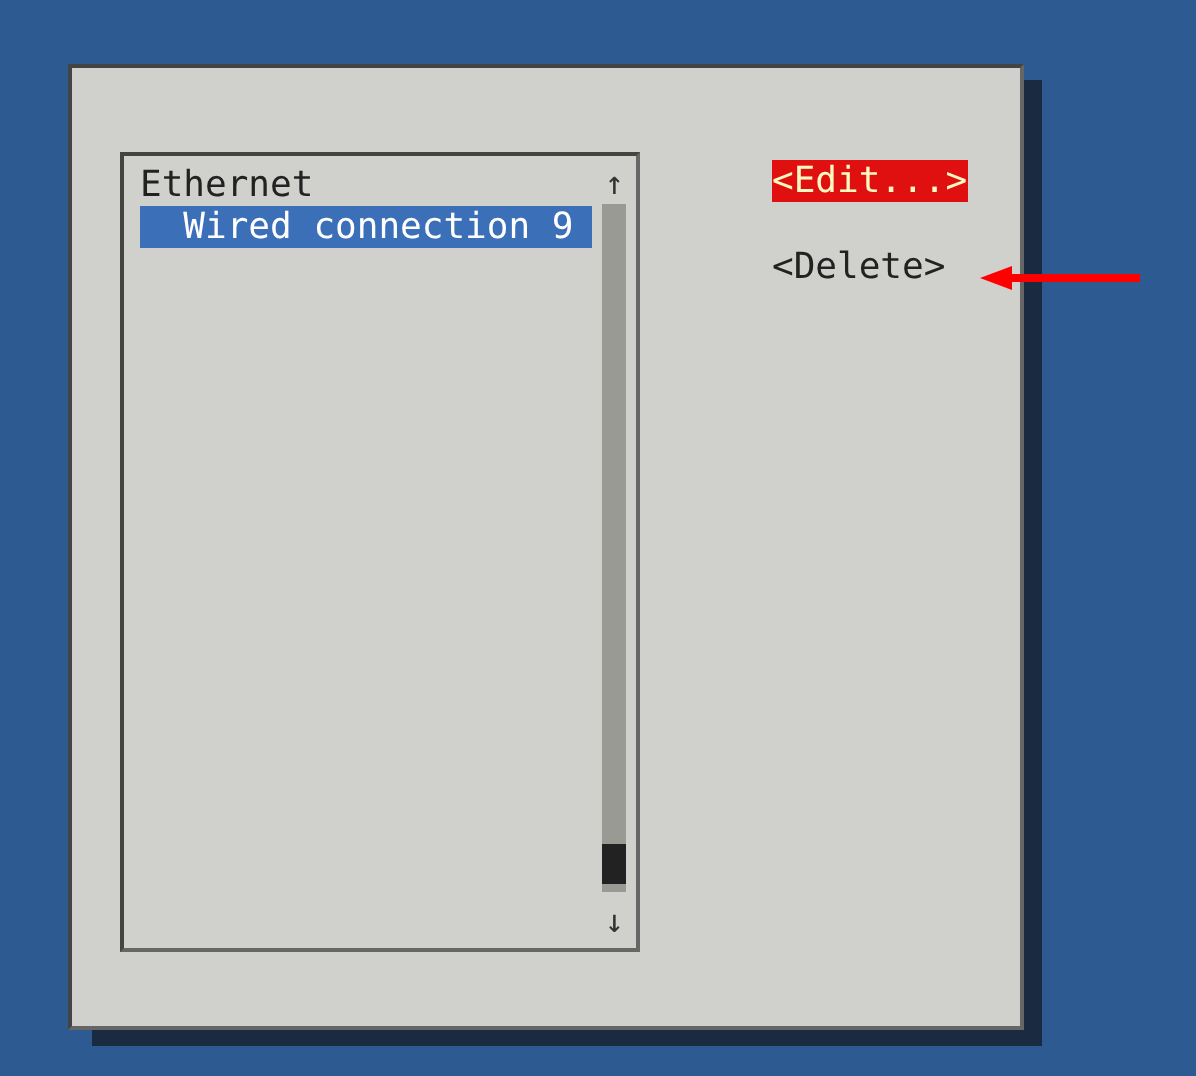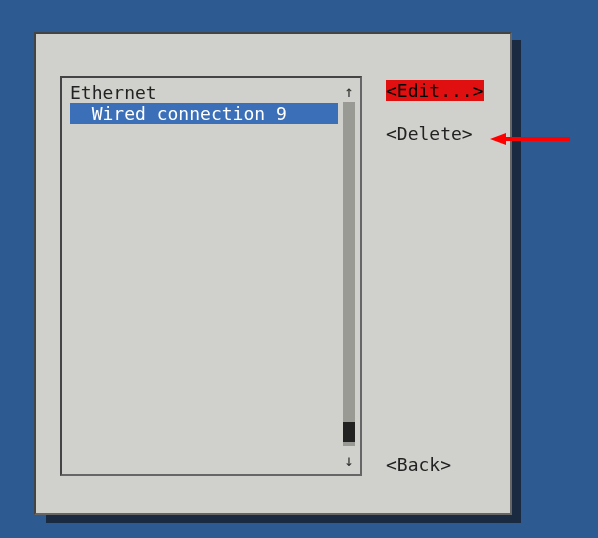--- a/index.html
+++ b/index.html
@@ -32,21 +32,21 @@
       height: 483px;
       background: #d0d0cc;
       border: 2px solid #666;
       border-top-color: #444;
       border-left-color: #444;
     }
     .listbox {
       position: absolute;
       top: 42px;
       left: 24px;
-      width: 302px;
+      width: 260px;
       height: 400px;
       border: 2px solid #666;
       border-top-color: #444;
       border-left-color: #444;
       background: #d0d0cc;
     }
     .list-content {
       position: absolute;
       top: 4px;
       left: 8px;
@@ -97,21 +97,21 @@
       flex-direction: column;
       gap: 22px;
       color: #222;
     }
     .btn {
       white-space: pre;
       cursor: pointer;
     }
     .btn-highlight {
       background: #e01010;
-      color: #000000;
+      color: #fef9c3;
     }
     .btn-back {
       position: absolute;
       top: 420px;
       left: 350px;
       color: #222;
       white-space: pre;
       cursor: pointer;
     }
     .arrow-annotation {
@@ -139,20 +139,19 @@
     <div class="scroll-track"></div>
     <div class="scroll-thumb"></div>
     <div class="scroll-down">↓</div>
   </div>
 
   <div class="buttons">
     <span class="btn btn-highlight">&lt;Edit...&gt;</span>
     <span class="btn">&lt;Delete&gt;</span>
   </div>
 
-  <span class="btn-back">&lt;Back&gt;</span>
 
 </div>
 
 <svg class="arrow-annotation" viewBox="0 0 80 16">
   <line x1="80" y1="8" x2="12" y2="8" stroke="#ff0000" stroke-width="4"></line>
   <polygon points="0,8 16,2 16,14" fill="#ff0000"></polygon>
 </svg>
 
 </body></html>

